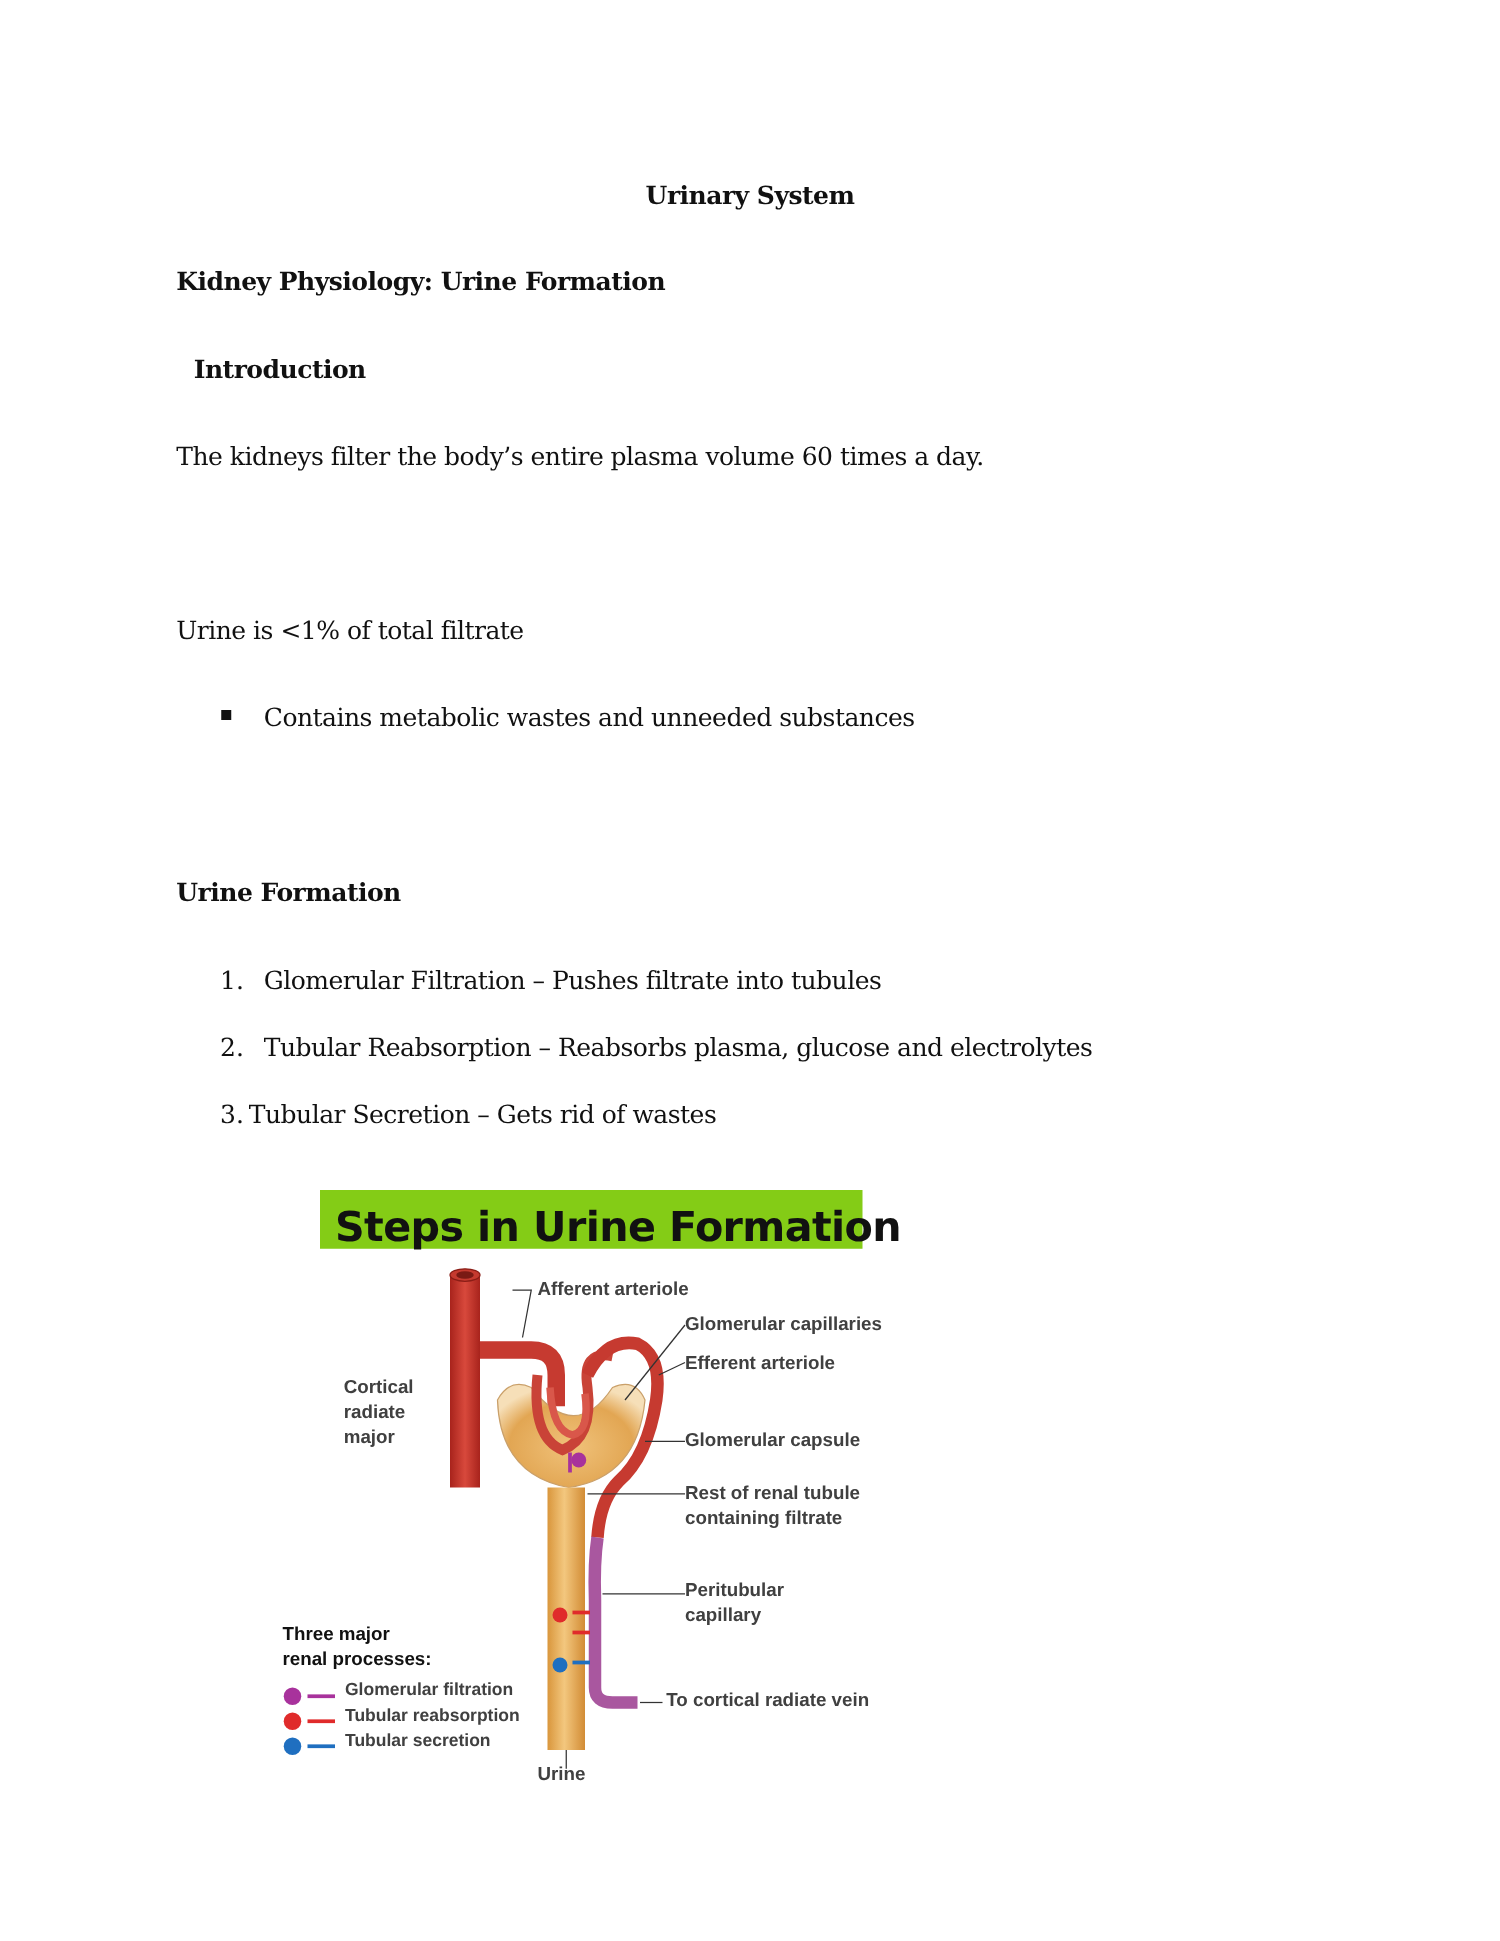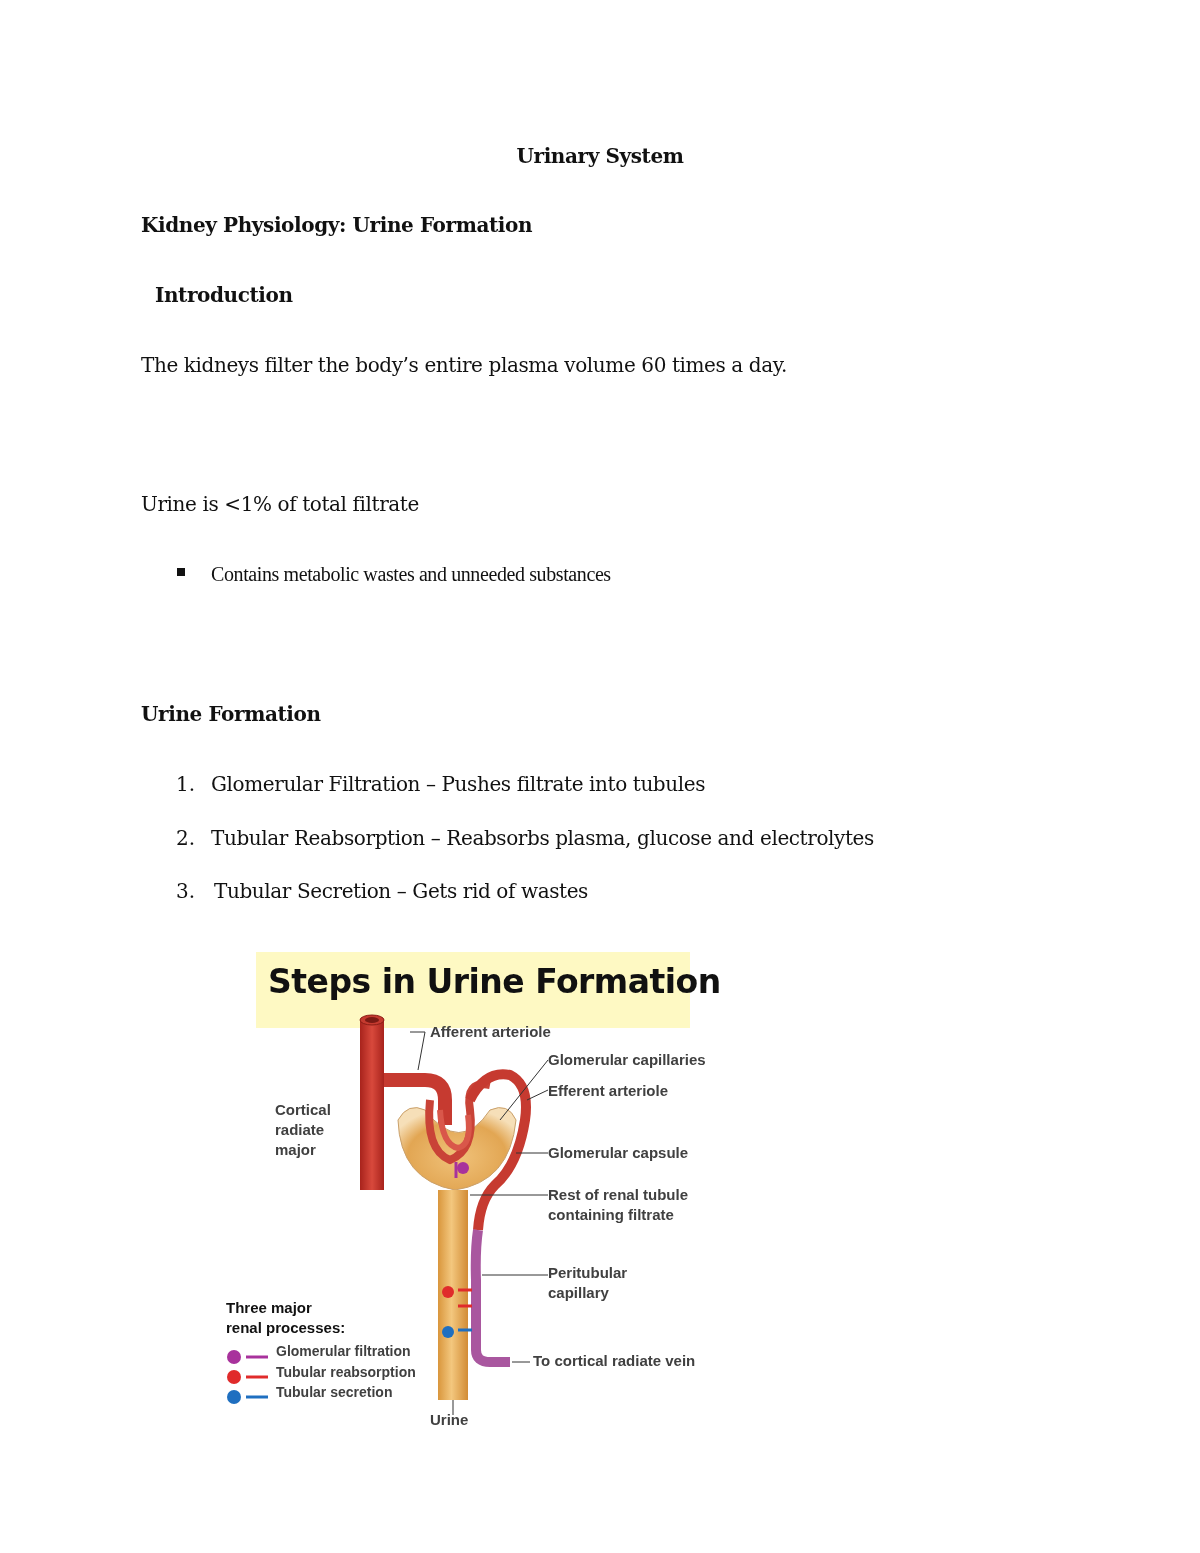--- a/index.html
+++ b/index.html
@@ -5,21 +5,21 @@
   html, body { margin: 0; padding: 0; background: #ffffff; }
   body { width: 1200px; height: 1553px; position: relative; overflow: hidden;
          font-family: "DejaVu Serif", "Liberation Serif", serif; color: #111; }
   .page { position: absolute; left: 0; top: 0; width: 1200px; height: 1553px; }
   .t { position: absolute; white-space: nowrap; font-size: 20px; line-height: 24px; letter-spacing: -0.4px; }
   .b { font-weight: bold; }
   .title { left: 0; width: 1200px; text-align: center; top: 144px; }
   .bullet-mark { position: absolute; left: 177px; top: 568px; width: 8px; height: 8px; background: #111; }
   .num { position: absolute; font-size: 20px; line-height: 24px; }
   .figure { position: absolute; left: 220px; top: 950px; width: 520px; height: 490px; }
-  .fig-banner { position: absolute; left: 36px; top: 2px; width: 434px; height: 76px; background: #fef9c3; }
+  .fig-banner { position: absolute; left: 36px; top: 2px; width: 434px; height: 47px; background: #84cc16; }
   .fig-banner span { position: absolute; left: 12px; top: 10px; font-family: "DejaVu Sans", "Liberation Sans", sans-serif;
        font-weight: bold; font-size: 33px; line-height: 40px; color: #111; letter-spacing: -0.5px; white-space: nowrap; }
   .lbl { position: absolute; font-family: "Liberation Sans", "DejaVu Sans", sans-serif; font-weight: bold;
          font-size: 15px; line-height: 20px; color: #404040; white-space: nowrap; }
   .lbl.small { font-size: 14px; line-height: 20px; }
   .lbl.big { font-size: 15px; line-height: 20px; color: #111; }
   svg { position: absolute; left: 0; top: 0; }
 </style>
 </head>
 <body>
@@ -29,31 +29,31 @@
   <div class="t b" style="left:141px; top:213px;">Kidney Physiology: Urine Formation</div>
   <div class="t b title">Urinary System</div>
   <div class="t b" style="left:155px; top:283px;">Introduction</div>
 
   <div class="t" style="left:141px; top:353px;">The kidneys filter the body’s entire plasma volume 60 times a day.</div>
 
 
   <div class="t" style="left:141px; top:492px;">Urine is &lt;1% of total filtrate</div>
 
   <div class="bullet-mark"></div>
-  <div class="t" style="left:211px; top:562px;font-family:Liberation Serif, serif;">Contains metabolic wastes and unneeded substances</div>
+  <div class="t" style="left:211px; top:562px;">Contains metabolic wastes and unneeded substances</div>
 
   <div class="t b" style="left:141px; top:702px;">Urine Formation</div>
 
   <div>
     <div class="num" style="left:176px; top:772px;">1.</div>
     <div class="t" style="left:211px; top:772px;">Glomerular Filtration – Pushes filtrate into tubules</div>
     <div class="num" style="left:176px; top:826px;">2.</div>
     <div class="t" style="left:211px; top:826px;">Tubular Reabsorption – Reabsorbs plasma, glucose and electrolytes</div>
     <div class="num" style="left:176px; top:879px;">3.</div>
-    <div class="t" style="left:214px; top:879px;">Tubular Secretion – Gets rid of wastes</div>
+    <div class="t" style="left:199px; top:879px;">Tubular Secretion – Gets rid of wastes</div>
   </div>
 
   <div class="figure">
     <div class="fig-banner">
       <span>Steps in Urine Formation</span>
     </div>
 
     <svg width="520" height="490" viewBox="0 0 520 490">
       <defs>
         <linearGradient id="tube" x1="0" x2="1" y1="0" y2="0">

